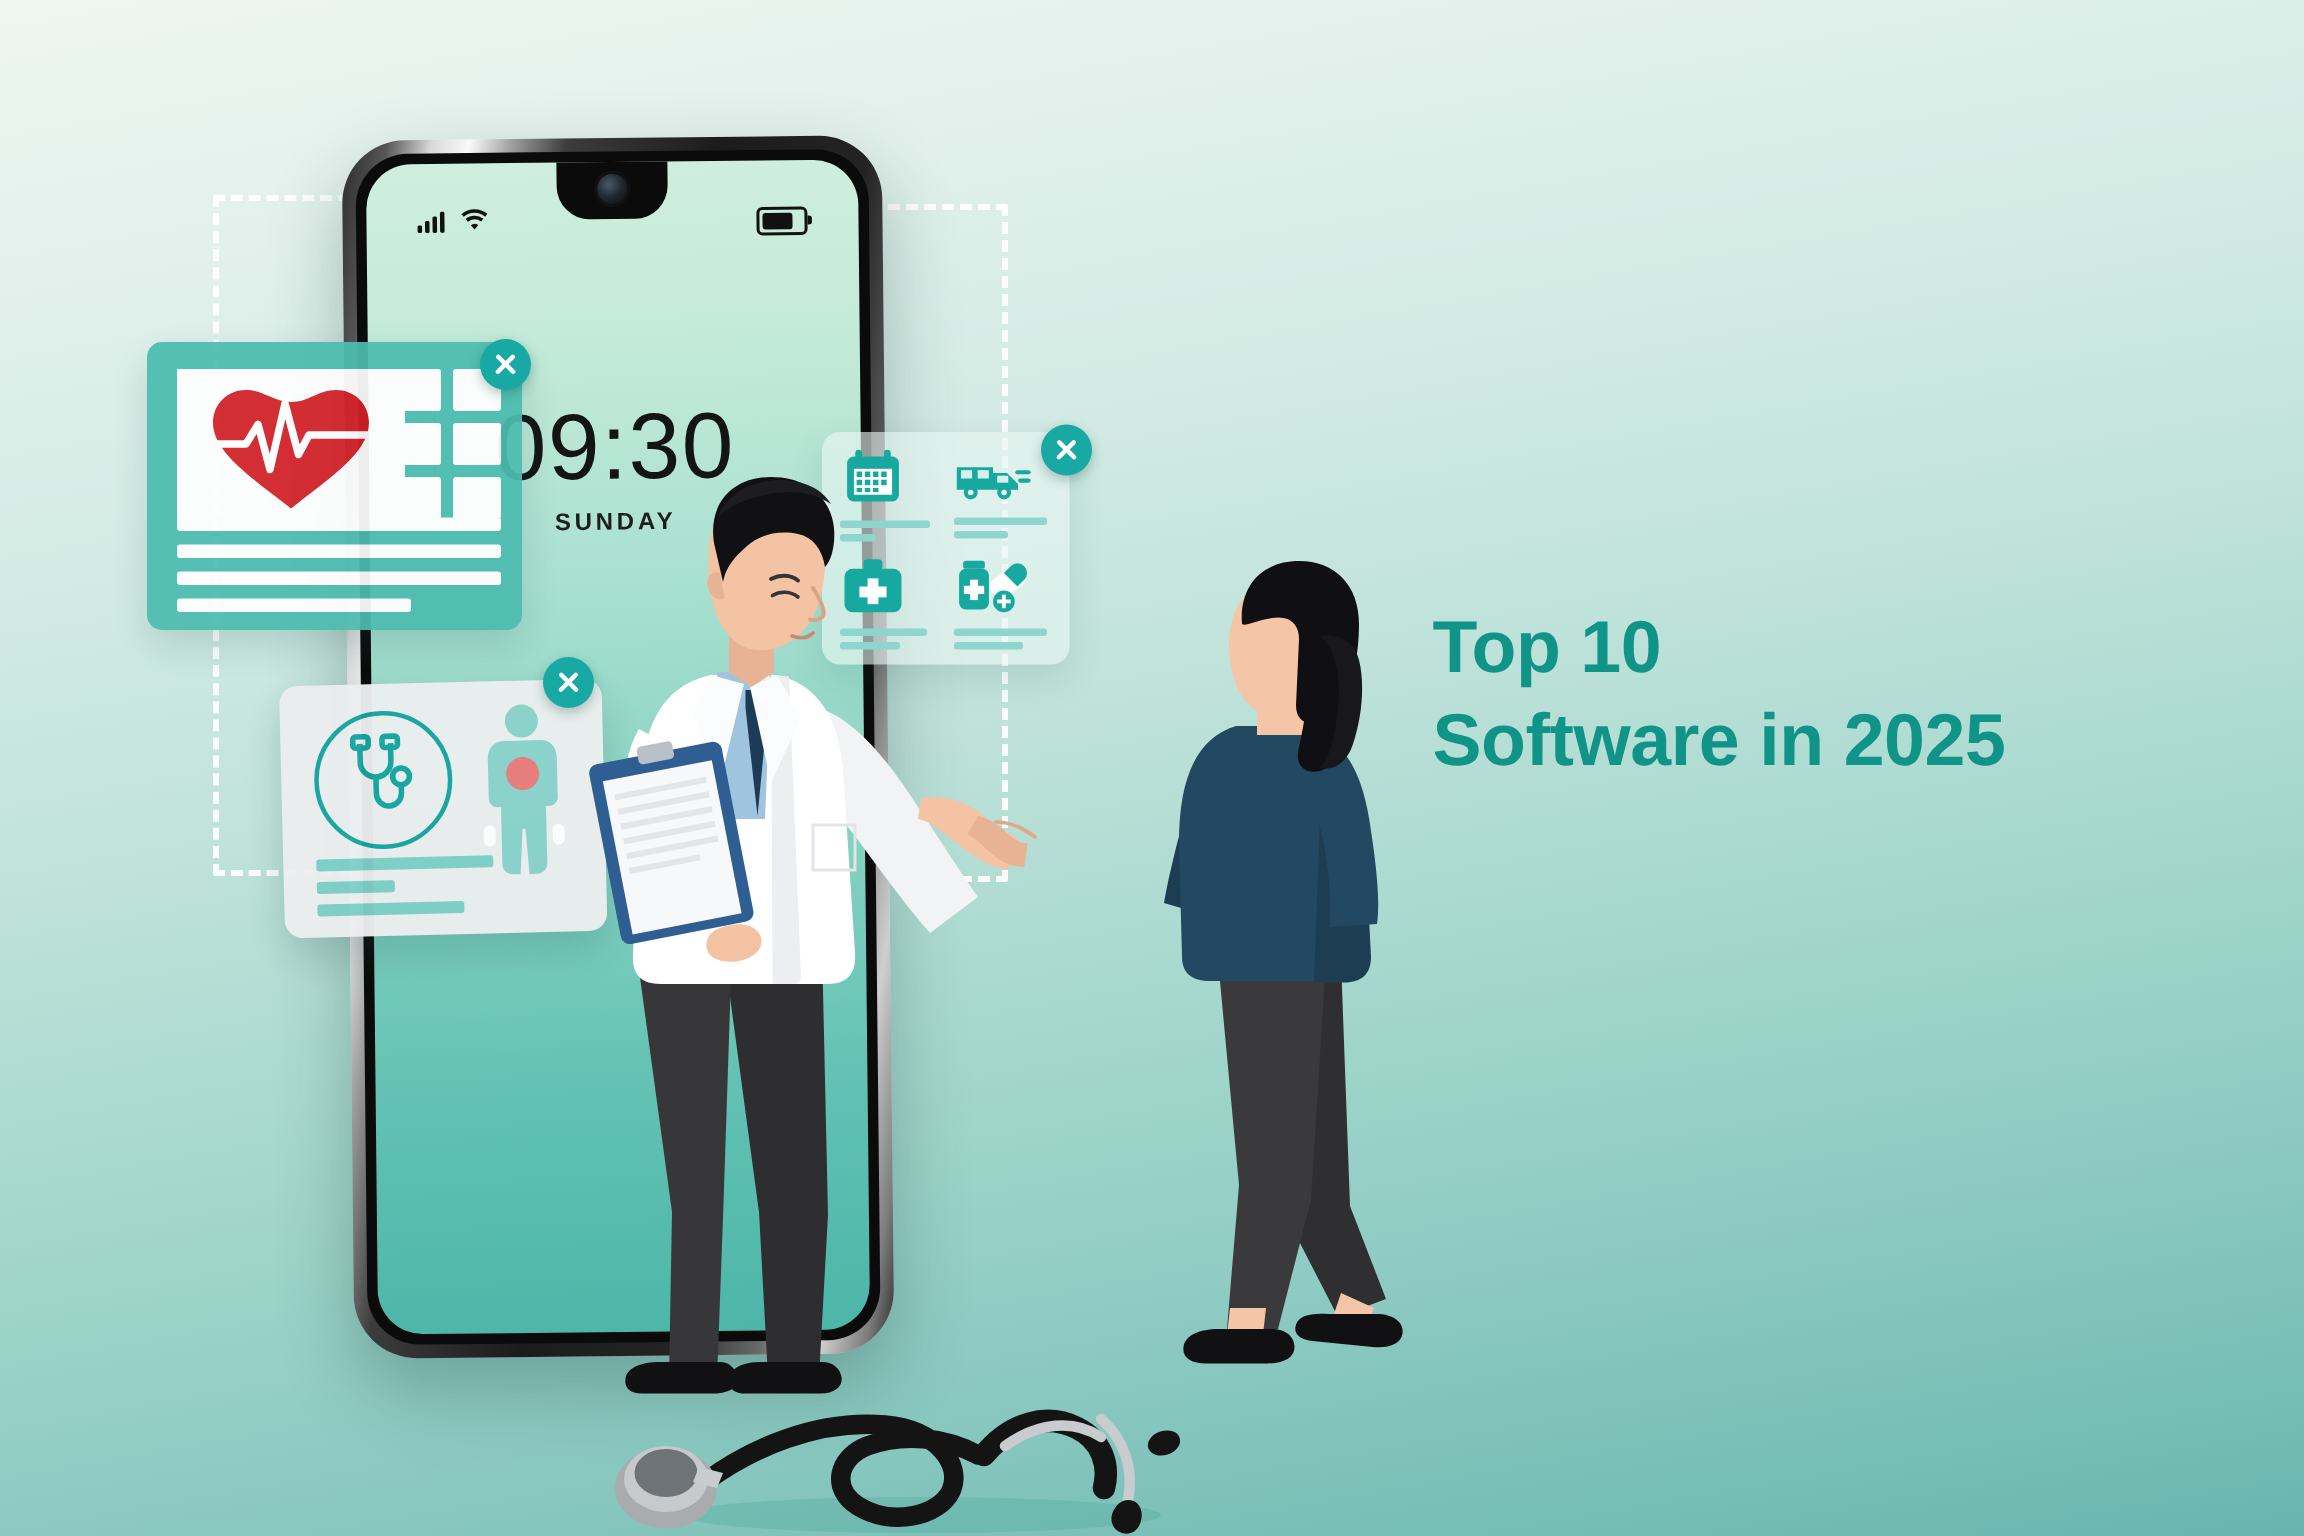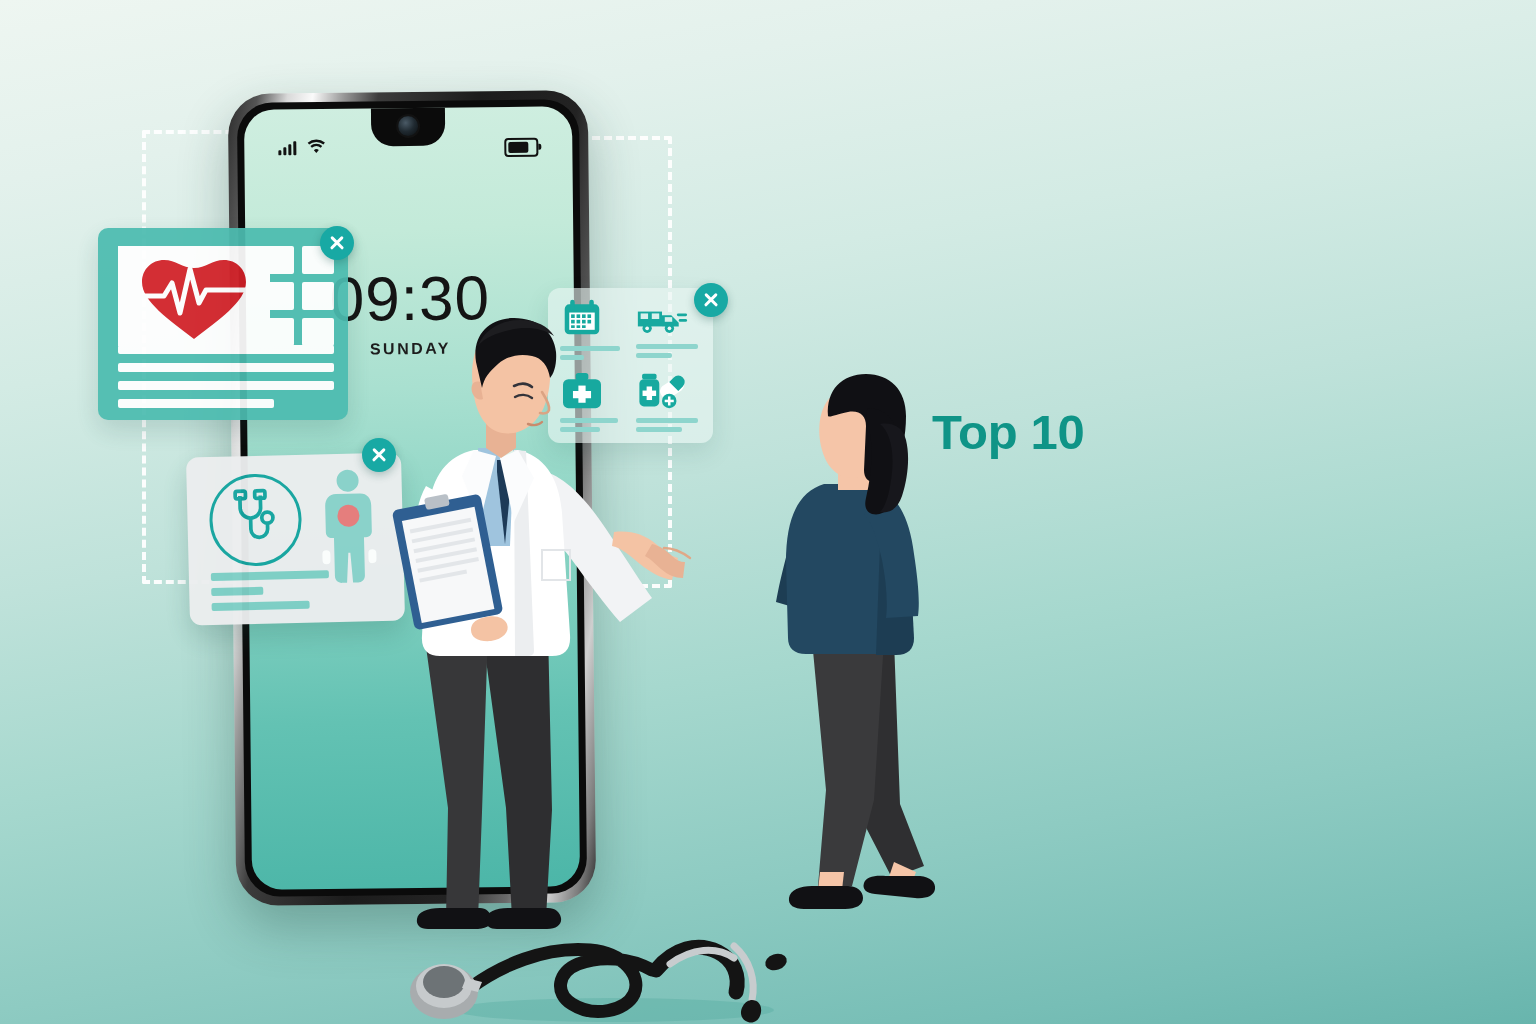--- a/index.html
+++ b/index.html
@@ -72,21 +72,21 @@
      box-shadow:0 3px 8px rgba(20,80,74,.3);}
   .xbadge:before,.xbadge:after{content:"";position:absolute;left:50%;top:50%;width:17px;height:3.4px;
      background:#fff;border-radius:2px;}
   .xbadge:before{transform:translate(-50%,-50%) rotate(45deg);}
   .xbadge:after{transform:translate(-50%,-50%) rotate(-45deg);}
 
   
   .person{position:absolute;}
 
   
-  #title{position:absolute;left:932px;top:402px;width:540px;color:#0f9487;
+  #title{position:absolute;left:955px;top:402px;width:540px;color:#0f9487;
      font-size:49px;font-weight:700;line-height:1.26;letter-spacing:-.3px;}
   #title div{white-space:nowrap;}
 </style>
 </head>
 <body>
 
 <div id="stage">
 
   <div class="dash-frame" style="left:142px;top:130px;width:250px;height:446px;"></div>
   <div class="dash-frame" style="left:424px;top:136px;width:240px;height:444px;"></div>
@@ -366,15 +366,16 @@
     <path d="M348 94c6 0 10 5 9 12-1 8-7 12-13 10-7-2-9-10-5-16 2-4 6-6 9-6Z" fill="#141414"></path>
     <ellipse cx="372" cy="56" rx="11" ry="8" fill="#141414" transform="rotate(-18 372 56)"></ellipse>
     <ellipse cx="40" cy="86" rx="34" ry="27" fill="#a8acae"></ellipse>
     <ellipse cx="40" cy="80" rx="28" ry="22" fill="#c6cacc"></ellipse>
     <ellipse cx="40" cy="76" rx="21" ry="16" fill="#6d7376"></ellipse>
     <path d="M62 72l16 4-4 10-16-4Z" fill="#c8ccce"></path>
   </svg>
 
   <div id="title">
     <div>Top 10</div>
+    <div>Software in 2025</div>
   </div>
 
 </div>
 
 </body></html>

